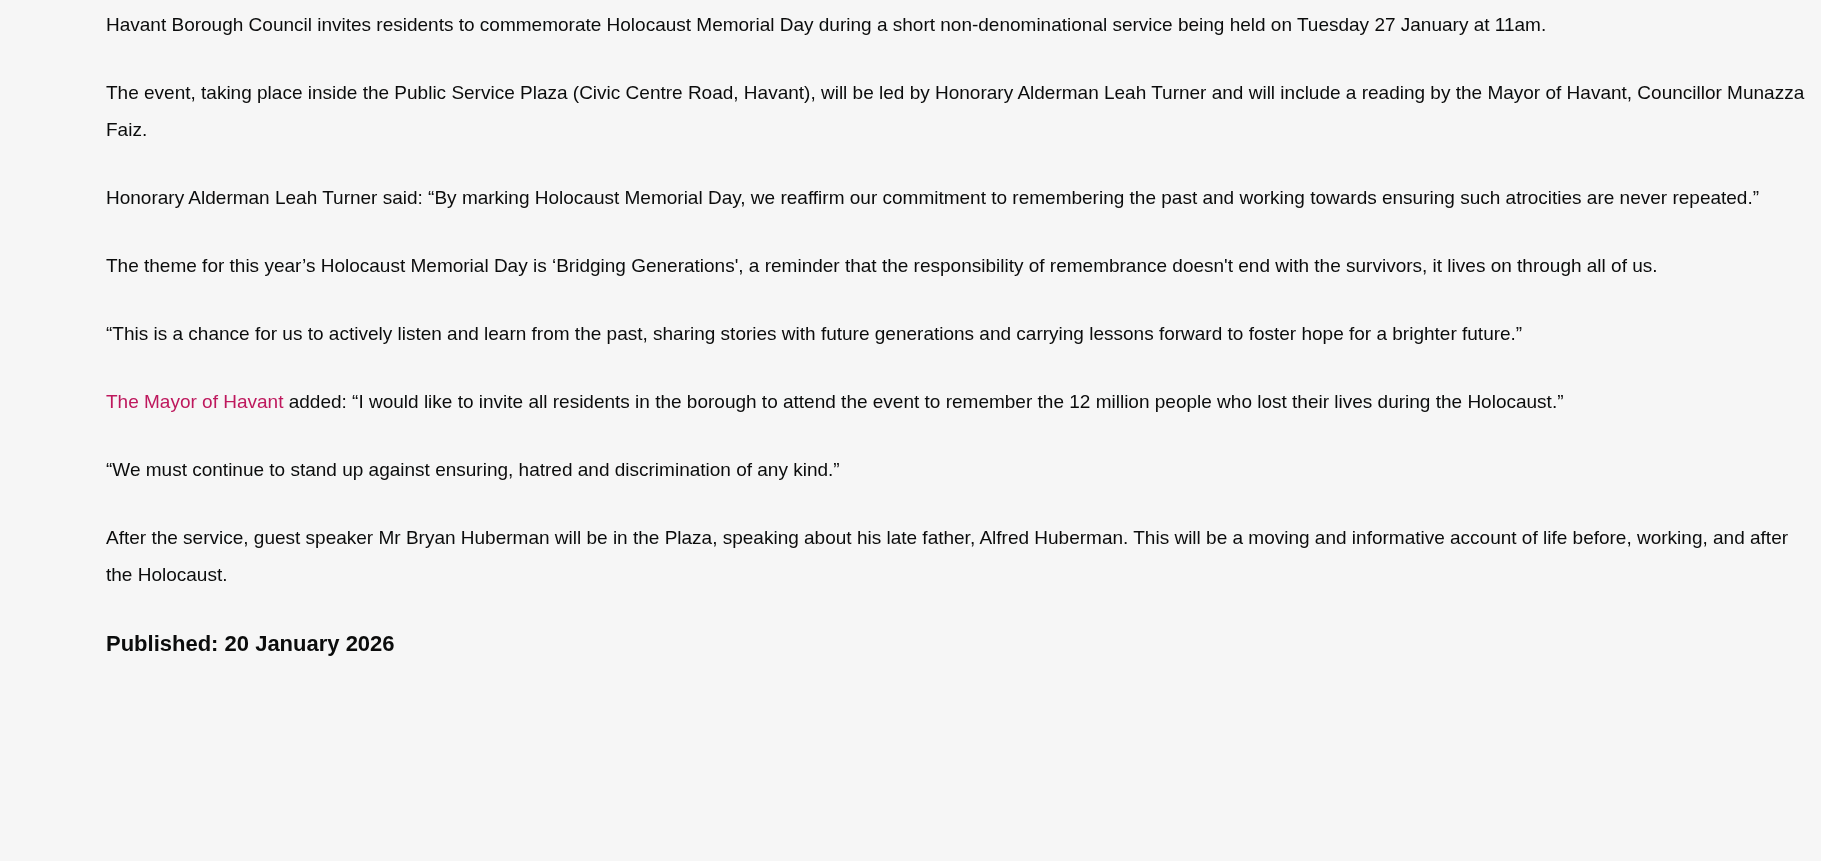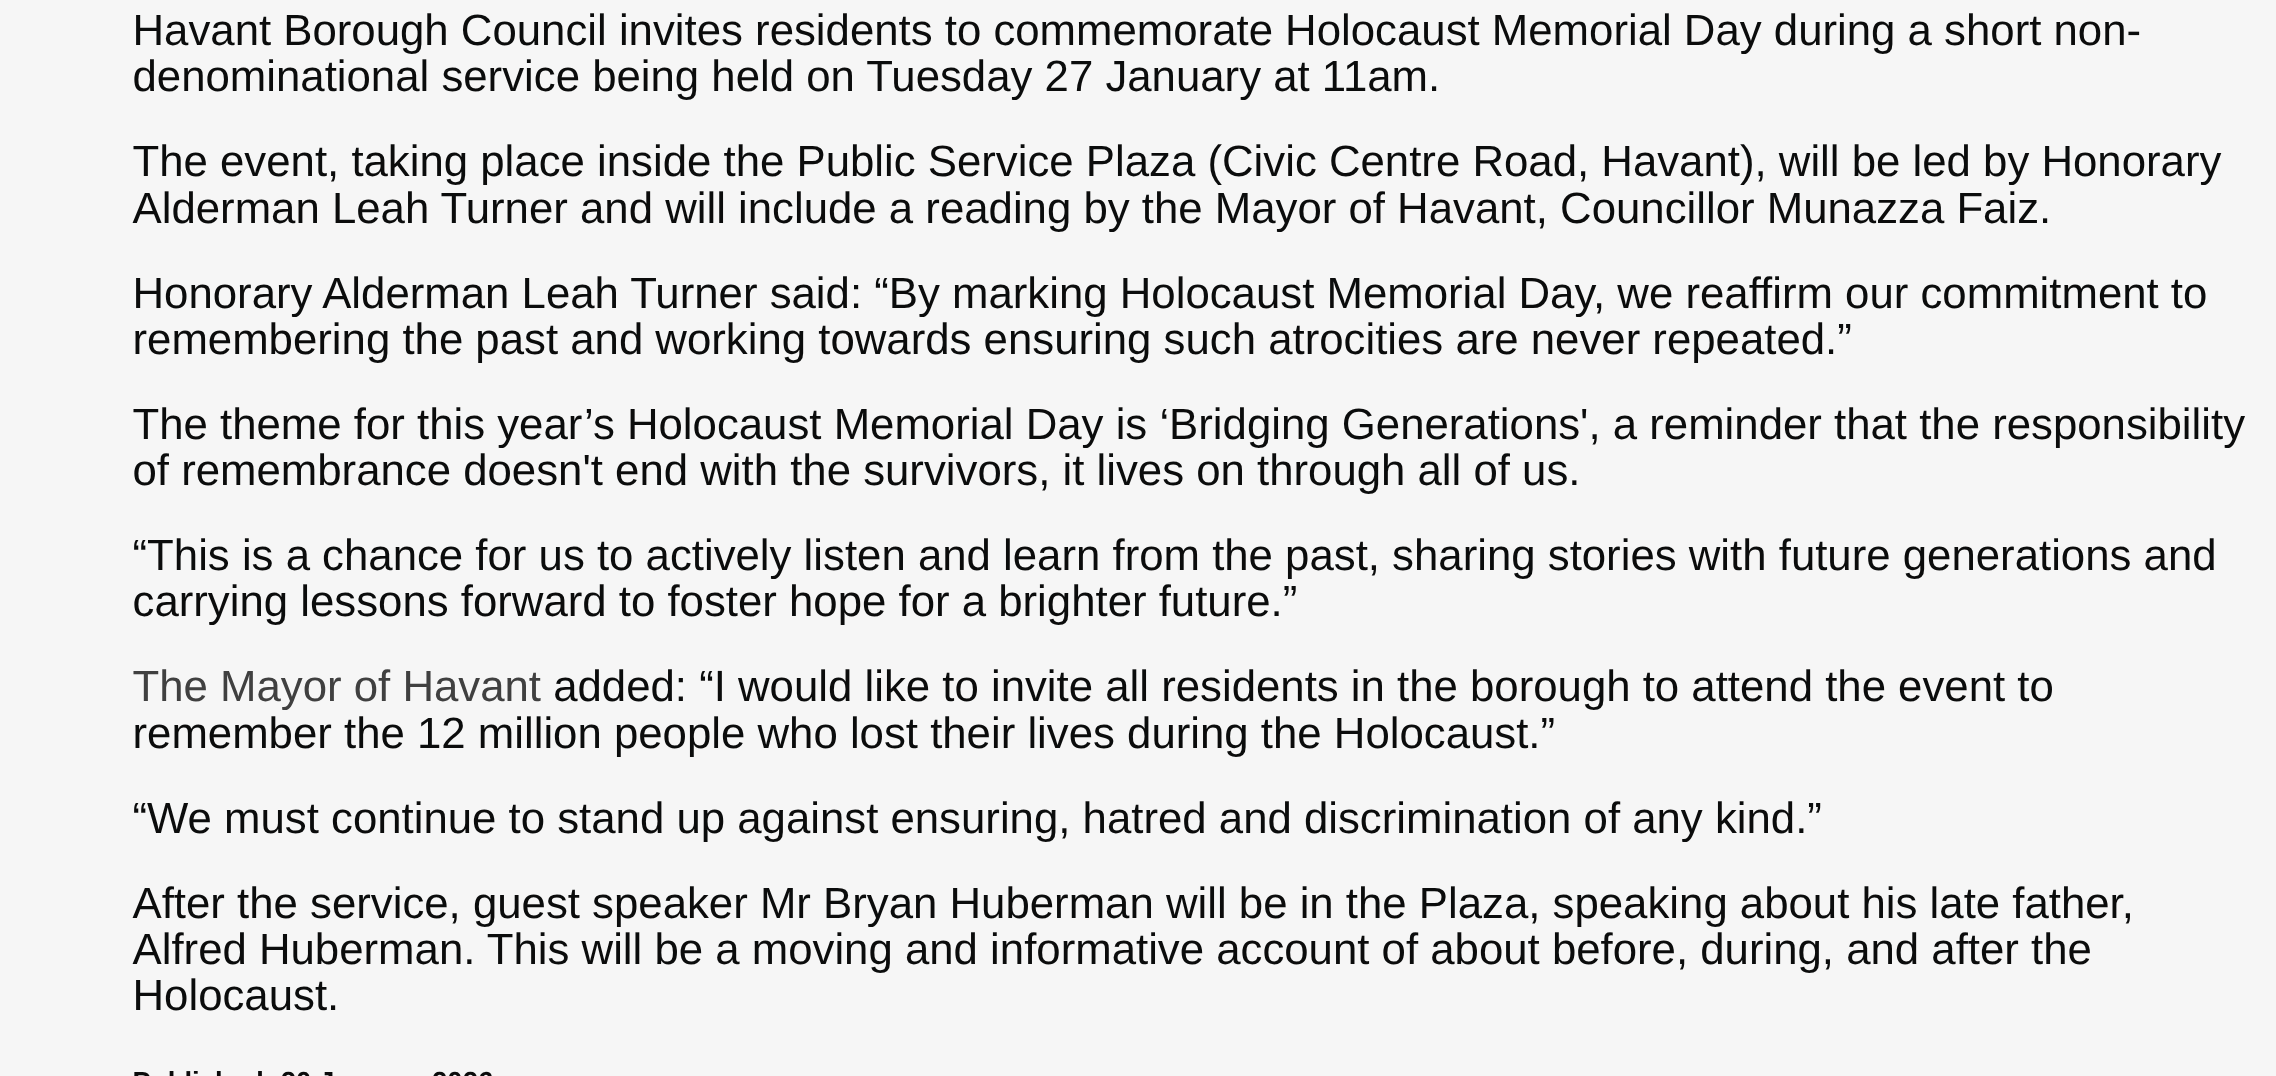--- a/index.html
+++ b/index.html
@@ -15,40 +15,40 @@
       color: #0b0c0c;
     }
     .article {
       position: absolute;
       left: 106px;
       top: 6px;
       width: 1700px;
     }
     .article p {
       margin: 0 0 31px 0;
-      font-size: 35px;
+      font-size: 19px;
       line-height: 37px;
     }
     .article a.link {
-      color: #404040;
+      color: #be185d;
       text-decoration: none;
     }
     .published {
       font-size: 22px !important;
       line-height: 28px !important;
       margin-top: 37px !important;
       font-weight: bold;
     }
   </style>
 </head>
 <body>
 
 <div class="article">
   <p>Havant Borough Council invites residents to commemorate Holocaust Memorial Day during a short non-denominational service being held on Tuesday 27 January at 11am.</p>
   <p>The event, taking place inside the Public Service Plaza (Civic Centre Road, Havant), will be led by Honorary Alderman Leah Turner and will include a reading by the Mayor of Havant, Councillor Munazza Faiz.</p>
   <p>Honorary Alderman Leah Turner said: “By marking Holocaust Memorial Day, we reaffirm our commitment to remembering the past and working towards ensuring such atrocities are never repeated.”</p>
   <p>The theme for this year’s Holocaust Memorial Day is ‘Bridging Generations', a reminder that the responsibility of remembrance doesn't end with the survivors, it lives on through all of us.</p>
   <p>“This is a chance for us to actively listen and learn from the past, sharing stories with future generations and carrying lessons forward to foster hope for a brighter future.”</p>
   <p><a class="link" href="#">The Mayor of Havant</a><span> added: “I would like to invite all residents in the borough to attend the event to remember the 12 million people who lost their lives during the Holocaust.”</span></p>
   <p>“We must continue to stand up against ensuring, hatred and discrimination of any kind.”</p>
-  <p>After the service, guest speaker Mr Bryan Huberman will be in the Plaza, speaking about his late father, Alfred Huberman. This will be a moving and informative account of about before, during, and after the Holocaust.</p>
+  <p>After the service, guest speaker Mr Bryan Huberman will be in the Plaza, speaking about his late father, Alfred Huberman. This will be a moving and informative account of life before, working, and after the Holocaust.</p>
   <p class="published">Published: 20 January 2026</p>
 </div>
 
 </body></html>

